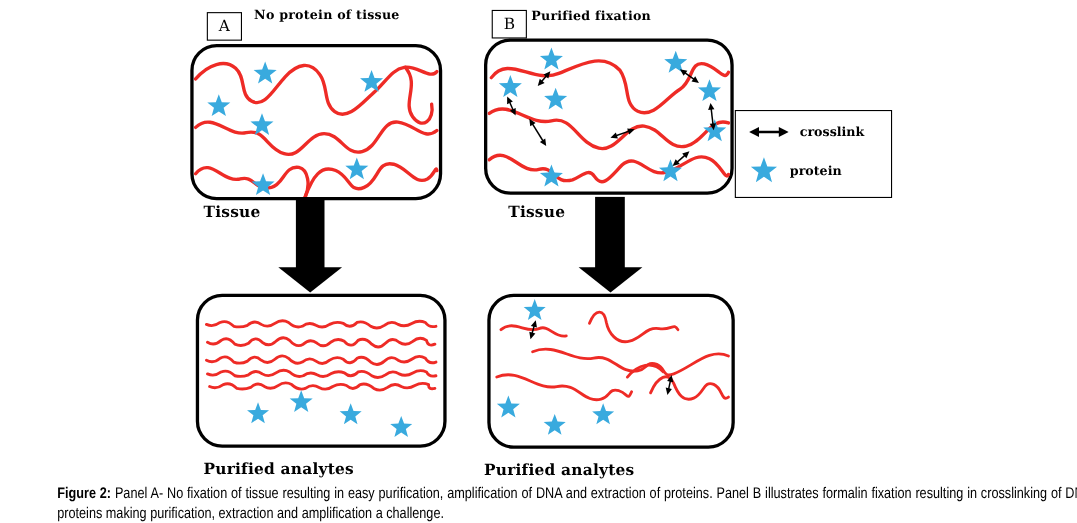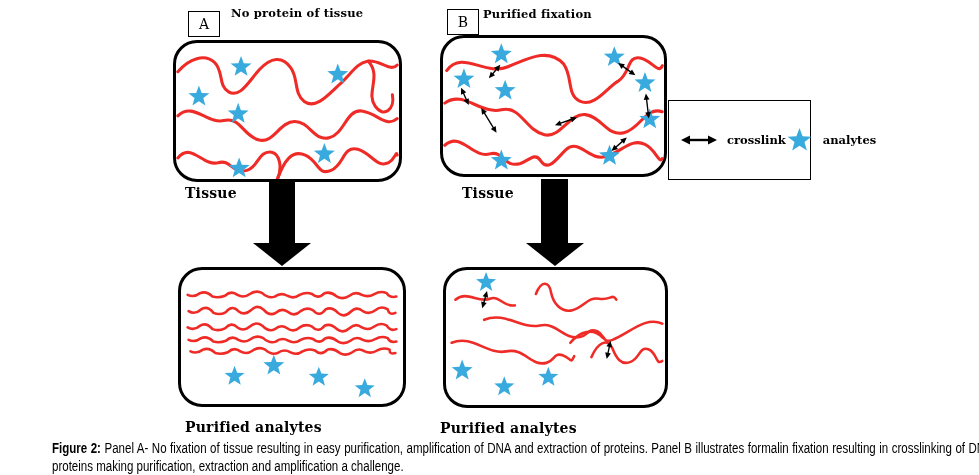--- a/index.html
+++ b/index.html
@@ -34,21 +34,21 @@
   .big-arrow-shaft{background:#000;z-index:1;}
   .big-arrow-head{
     width:0;height:0;z-index:1;
     border-left:29px solid transparent;border-right:29px solid transparent;
     border-top:23px solid #000;
   }
   
   .legend-box{
     left:668px;top:100px;width:143px;height:80px;background:#fff;
     border:1.5px solid #000;box-sizing:border-box;z-index:4;
-    display:flex;justify-content:space-around;
+    display:flex;flex-direction:column;justify-content:space-around;
     padding:4px 20px 4px 12px;
   }
   .legend-row{display:flex;align-items:center;gap:10px;}
   .legend-row svg{flex:0 0 auto;}
   .legend-label{
     font-family:"DejaVu Serif",serif;font-weight:bold;font-size:11.5px;color:#000;
   }
   
   .dna{fill:none;stroke:var(--dna);stroke-width:3.2;stroke-linecap:round;stroke-linejoin:round;}
   svg.thin .dna{stroke-width:2.7;}
@@ -180,21 +180,21 @@
       <line x1="7" y1="7" x2="29" y2="7" stroke="#000" stroke-width="2.4"></line>
       <polygon points="0,7 9,2.5 9,11.5" fill="#000"></polygon>
       <polygon points="36,7 27,2.5 27,11.5" fill="#000"></polygon>
     </svg>
     <span class="legend-label">crosslink</span>
   </div>
   <div class="legend-row">
     <svg width="27" height="26" viewBox="0 0 27 26">
       <path class="star" d="M13.50,1.00 L16.59,9.25 L25.39,9.64 L18.49,15.12 L20.85,23.61 L13.50,18.75 L6.15,23.61 L8.51,15.12 L1.61,9.64 L10.41,9.25 Z"></path>
     </svg>
-    <span class="legend-label">analytes</span>
+    <span class="legend-label">protein</span>
   </div>
 </div>
 
 <div class="abs caption-wrap">
   <div class="caption-inner">
     <strong>Figure 2:</strong>
     <span>Panel A- No fixation of tissue resulting in easy purification, amplification of DNA and extraction of proteins. Panel B illustrates formalin fixation resulting in crosslinking of DNA and proteins making purification, extraction and amplification a challenge.</span>
   </div>
 </div>
 

